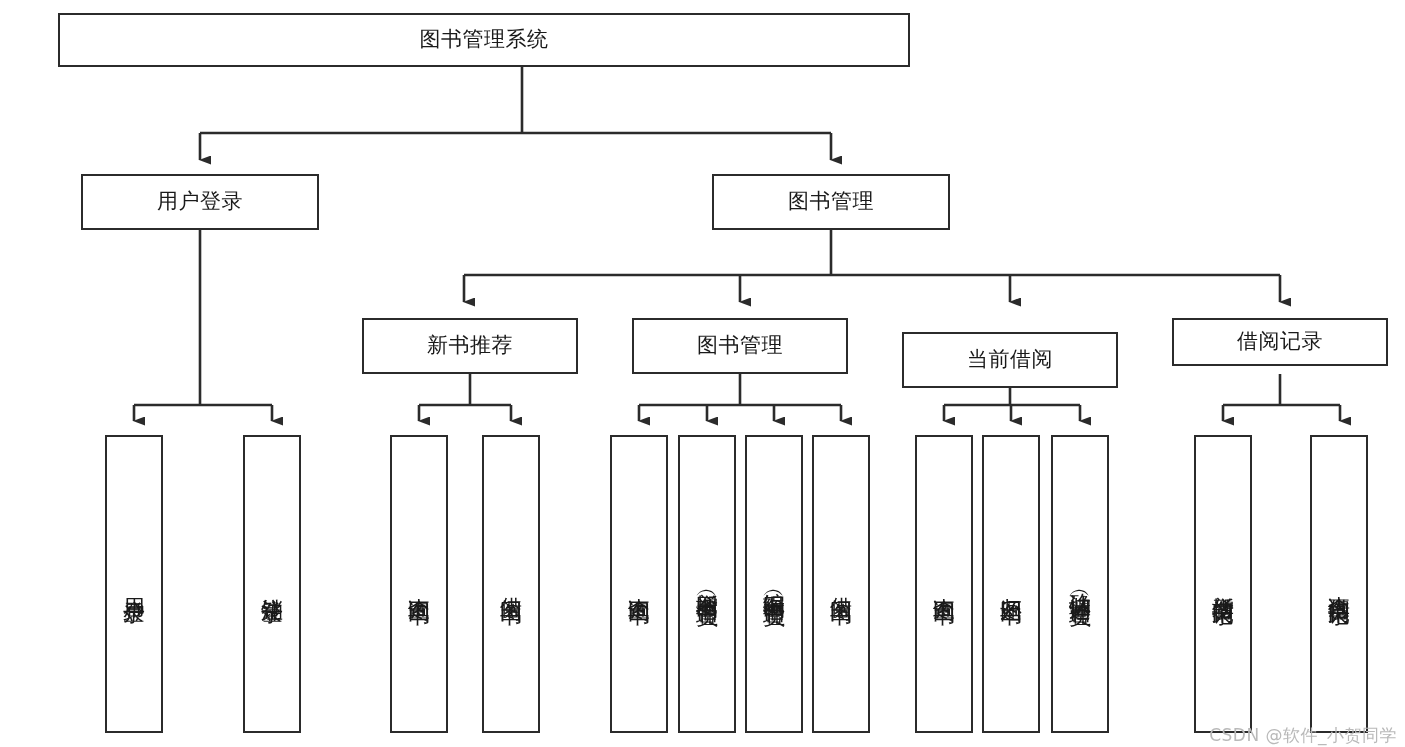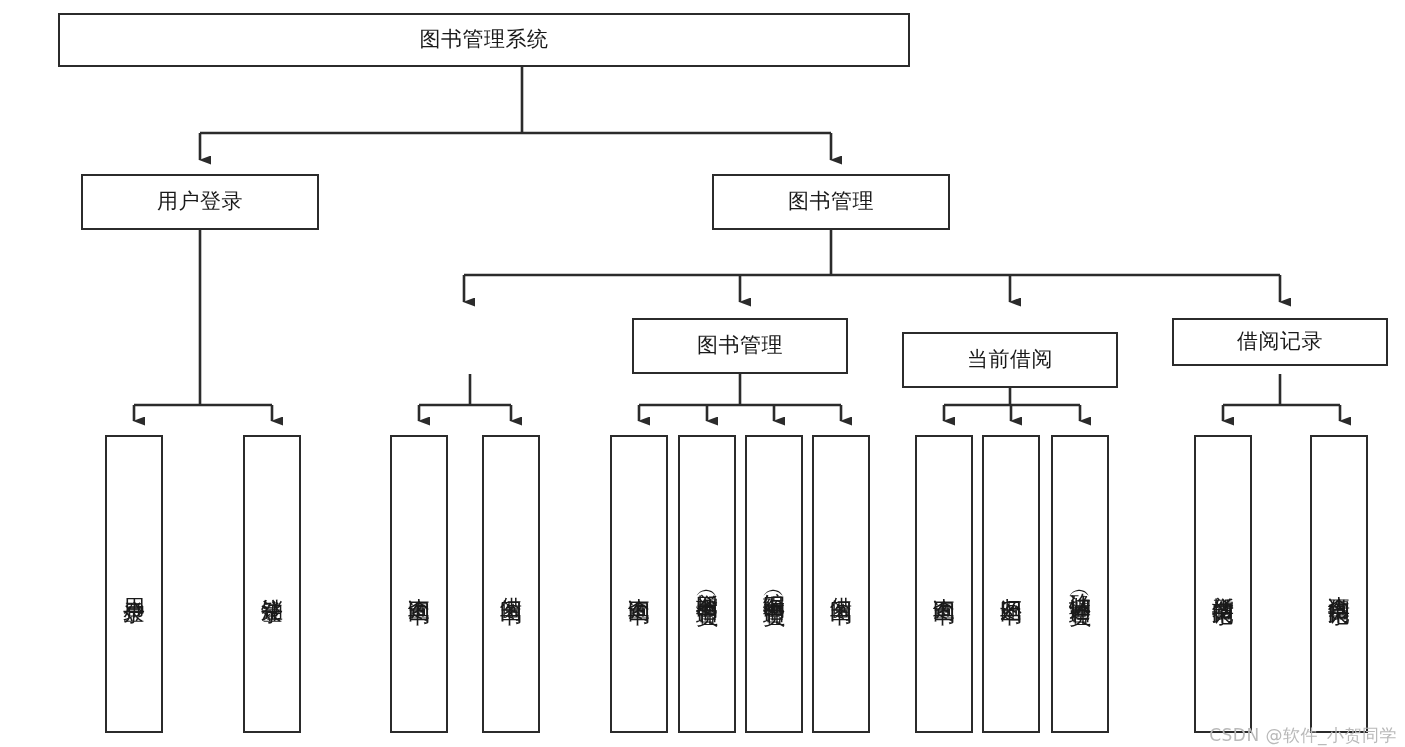--- a/index.html
+++ b/index.html
@@ -126,20 +126,23 @@
     <span class="txt">图书管理系统</span>
   </div>
 
   <div class="node horiz" style="left: 81px; top: 174px; width: 238px; height: 56px; border-color: rgb(43, 43, 43); background: rgb(255, 255, 255); color: rgb(26, 26, 26);">
     <span class="txt">用户登录</span>
   </div>
   <div class="node horiz" style="left: 712px; top: 174px; width: 238px; height: 56px; border-color: rgb(43, 43, 43); background: rgb(255, 255, 255); color: rgb(26, 26, 26);">
     <span class="txt">图书管理</span>
   </div>
 
+  <div class="node horiz" style="left: 362px; top: 318px; width: 216px; height: 56px; border-color: rgb(43, 43, 43); background: rgb(255, 255, 255); color: rgb(26, 26, 26);">
+    <span class="txt">新书推荐</span>
+  </div>
   <div class="node horiz" style="left: 632px; top: 318px; width: 216px; height: 56px; border-color: rgb(43, 43, 43); background: rgb(255, 255, 255); color: rgb(26, 26, 26);">
     <span class="txt">图书管理</span>
   </div>
   <div class="node horiz" style="left: 902px; top: 332px; width: 216px; height: 56px; border-color: rgb(43, 43, 43); background: rgb(255, 255, 255); color: rgb(26, 26, 26);">
     <span class="txt">当前借阅</span>
   </div>
   <div class="node horiz" style="left: 1172px; top: 318px; width: 216px; height: 48px; border-color: rgb(43, 43, 43); background: rgb(255, 255, 255); color: rgb(26, 26, 26);">
     <span class="txt">借阅记录</span>
   </div>
 

